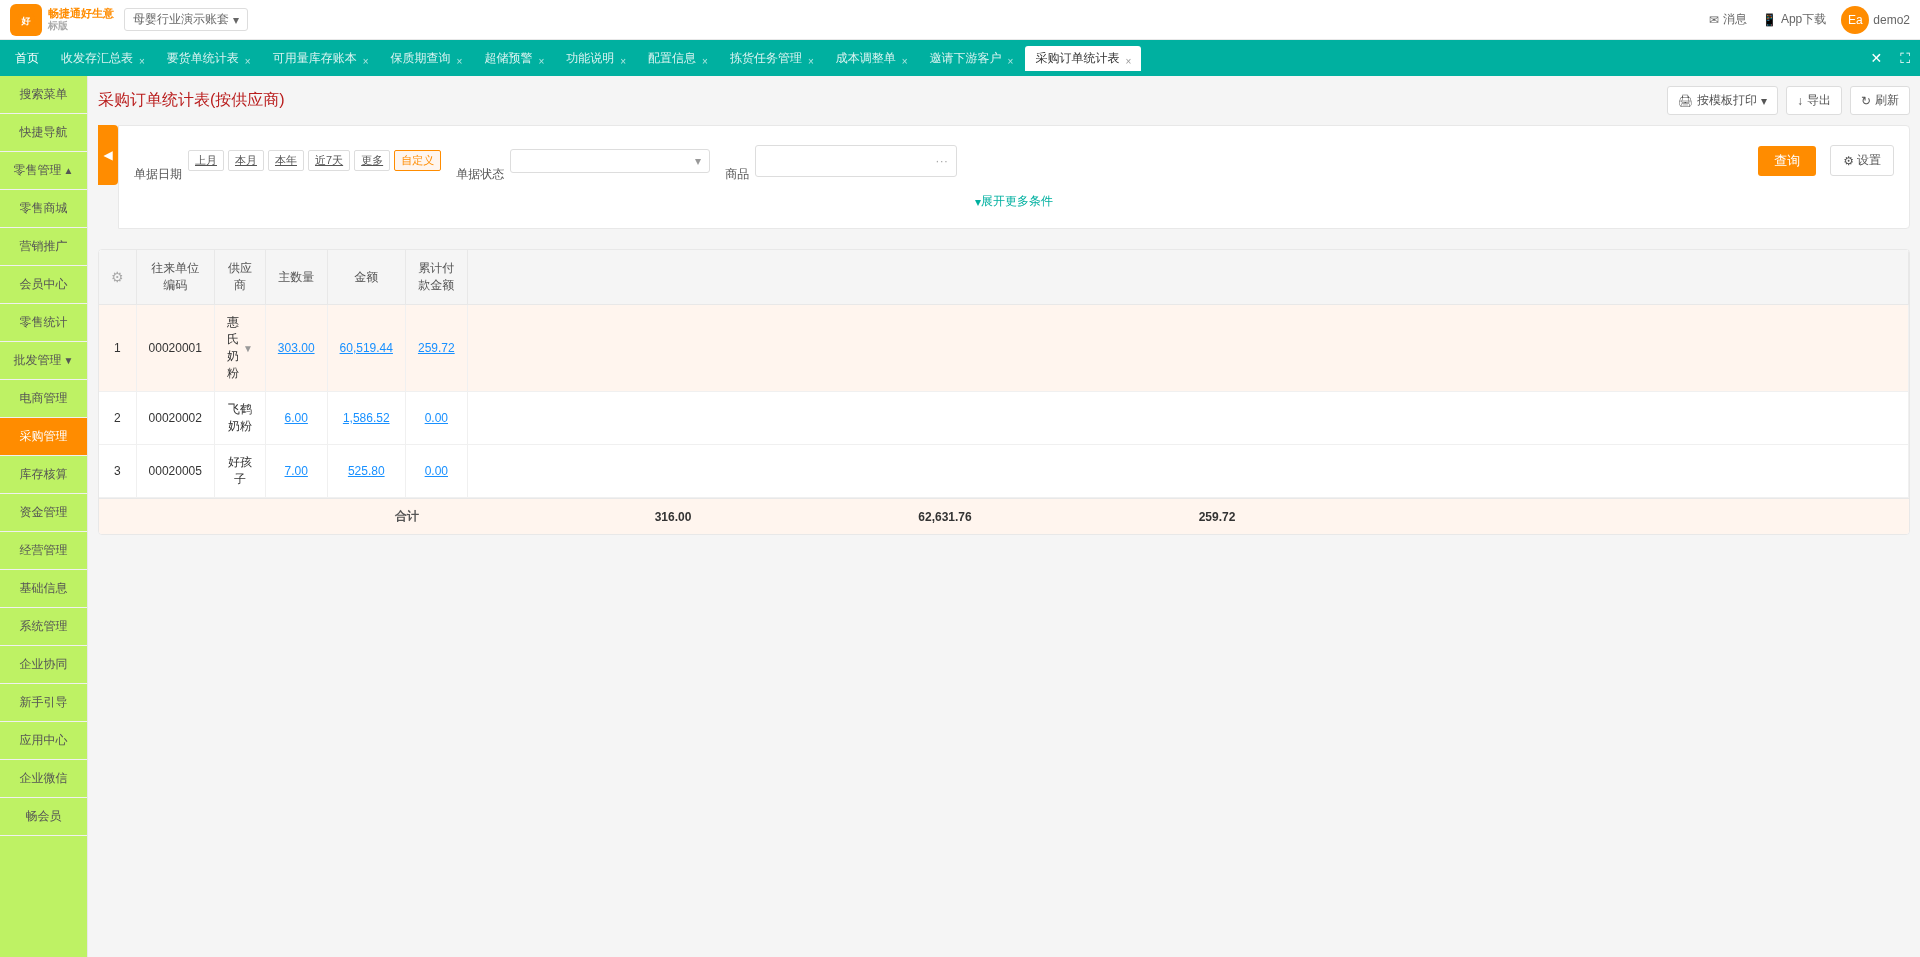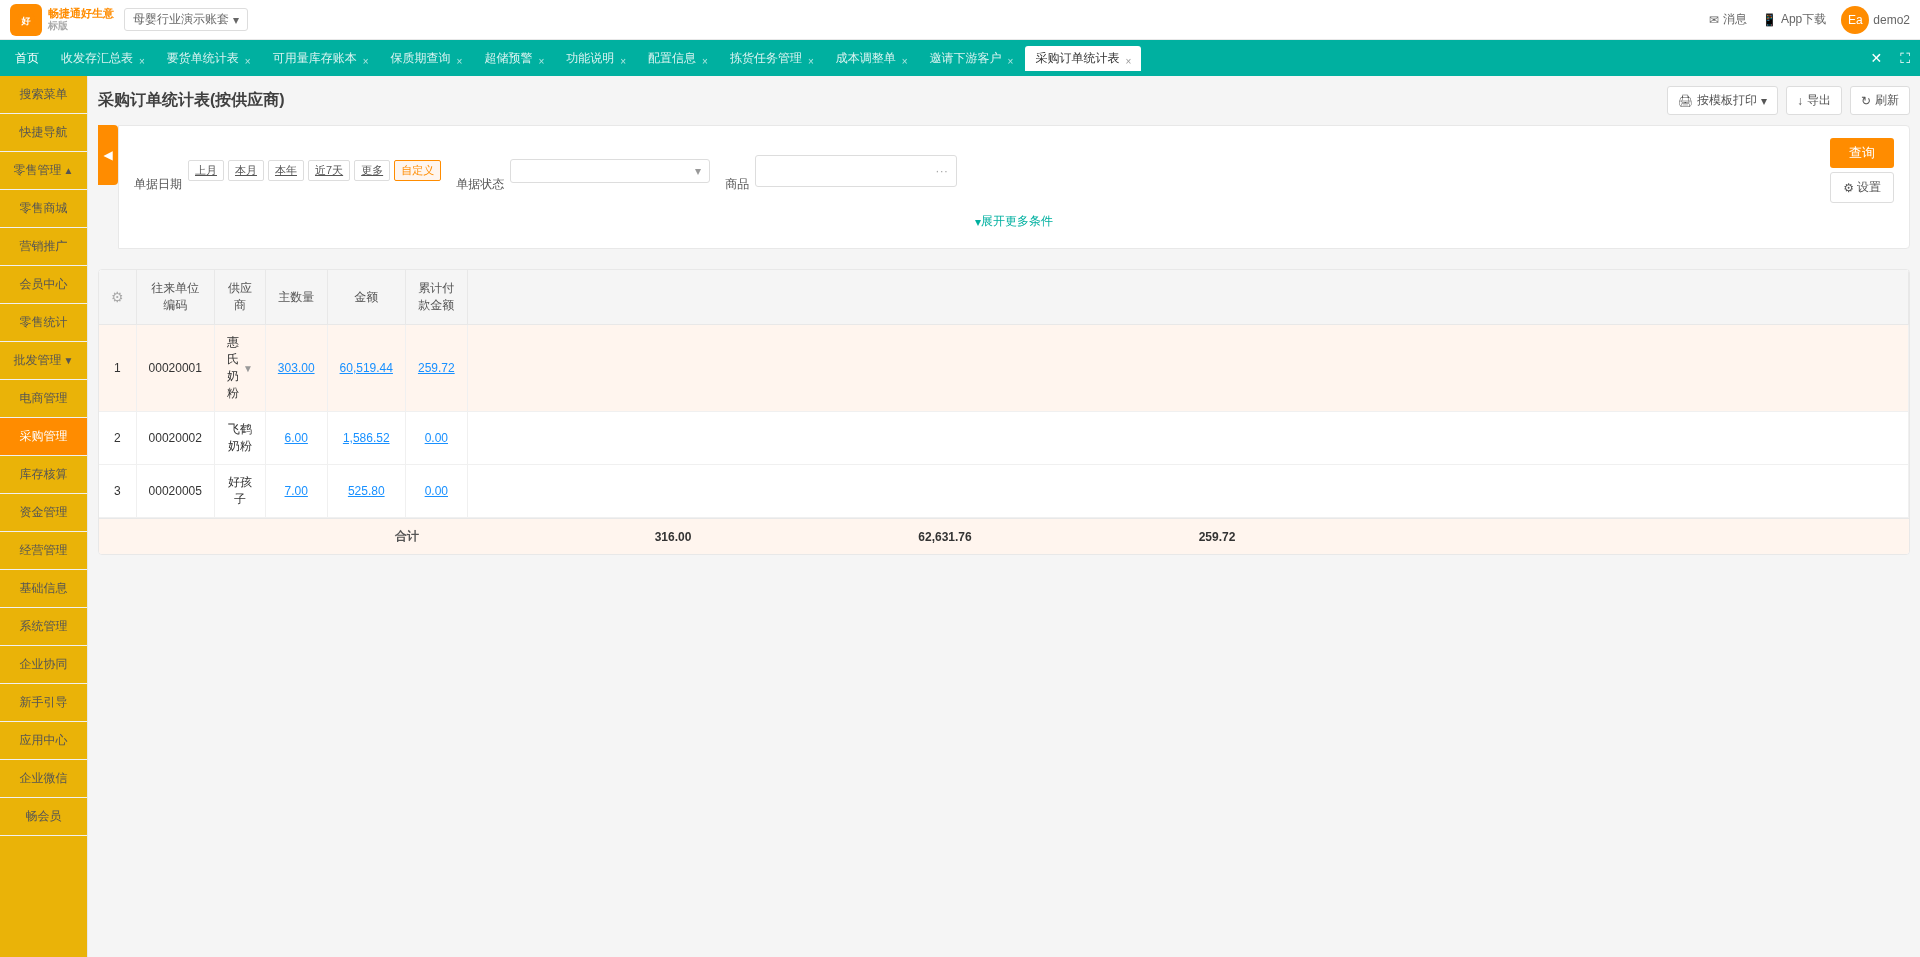--- a/index.html
+++ b/index.html
@@ -22,52 +22,52 @@
     .nav-tab.home { color: white; }
     .tab-close { font-size: 10px; color: rgba(255,255,255,0.7); margin-left: 2px; cursor: pointer; }
     .nav-tab.active .tab-close { color: #999; }
     .nav-tabs-right { margin-left: auto; display: flex; align-items: center; gap: 8px; }
     .nav-tab-btn { color: white; cursor: pointer; font-size: 14px; padding: 2px 5px; }
 
     
     .main-area { display: flex; flex: 1; overflow: hidden; }
 
     
-    .sidebar { width: 88px; background: #eab308; border-right: 1px solid #e8e8e8; display: flex; flex-direction: column; overflow-y: auto; }
+    .sidebar { width: 88px; background: #bef264; border-right: 1px solid #e8e8e8; display: flex; flex-direction: column; overflow-y: auto; }
     .sidebar-item { padding: 10px 5px; text-align: center; font-size: 12px; color: #555; cursor: pointer; border-bottom: 1px solid #f0f0f0; }
     .sidebar-item.active { background: #ff8c00; color: white; }
     .sidebar-item-with-arrow { display: flex; align-items: center; justify-content: center; gap: 2px; font-family: Liberation Serif, serif; }
 
     
     .content { flex: 1; overflow-y: auto; background: #f5f5f5; padding: 10px; }
 
     
     .page-header { display: flex; align-items: center; justify-content: space-between; margin-bottom: 10px; }
-    .page-title { font-size: 16px; font-weight: bold; color: #404040; }
+    .page-title { font-size: 16px; font-weight: normal; color: #b91c1c; }
     .header-actions { display: flex; align-items: center; gap: 8px; }
     .btn-print { display: flex; align-items: center; gap: 4px; padding: 5px 10px; border: 1px solid #ddd; border-radius: 3px; background: #fff; font-size: 12px; cursor: pointer; color: #555; }
     .btn-export { display: flex; align-items: center; gap: 4px; padding: 5px 10px; border: 1px solid #ddd; border-radius: 3px; background: #fff; font-size: 12px; cursor: pointer; color: #555; }
     .btn-refresh { display: flex; align-items: center; gap: 4px; padding: 5px 10px; border: 1px solid #ddd; border-radius: 3px; background: #fff; font-size: 12px; cursor: pointer; color: #555; }
 
     
     .filter-area { background: #fff; border-radius: 4px; padding: 12px 15px; margin-bottom: 10px; border: 1px solid #e8e8e8; }
     .filter-row { display: flex; align-items: center; gap: 15px; flex-wrap: wrap; }
     .filter-item { display: flex; align-items: center; gap: 6px; }
     .filter-label { font-size: 12px; color: #555; white-space: nowrap; margin-top: 28px; }
     .date-shortcuts { display: flex; align-items: center; gap: 4px; }
     .date-btn { padding: 2px 6px; font-size: 11px; border: 1px solid #ddd; border-radius: 2px; cursor: pointer; color: #555; background: #fff; text-decoration: underline; }
     .date-custom { display: inline-flex; align-items: center; gap: 2px; padding: 2px 6px; font-size: 11px; border: 1px solid #ff8c00; border-radius: 2px; cursor: pointer; color: #ff8c00; background: #fff5ee; }
     .date-range { font-size: 11px; color: #666; }
     .filter-select { display: flex; align-items: center; border: 1px solid #ddd; border-radius: 3px; background: #fff; padding: 4px 8px; min-width: 180px; font-size: 12px; color: #555; cursor: pointer; }
     .filter-select-arrow { margin-left: auto; color: #999; }
     .filter-input { border: 1px solid #ddd; border-radius: 3px; padding: 4px 8px; font-size: 12px; color: #555; min-width: 180px; }
     .filter-more { display: flex; align-items: center; justify-content: center; padding: 6px; color: #00b0a0; font-size: 12px; cursor: pointer; margin-top: 4px; }
     .btn-query { background: #ff8c00; color: white; border: none; border-radius: 3px; padding: 6px 16px; font-size: 13px; cursor: pointer; }
     .btn-settings { background: #fff; color: #555; border: 1px solid #ddd; border-radius: 3px; padding: 6px 12px; font-size: 12px; cursor: pointer; display: flex; align-items: center; gap: 3px; }
-    .query-area { display: flex; flex-direction: column; gap: 4px; margin-left: auto; }
+    .query-area { display: flex; flex-direction: row; gap: 14px; margin-left: auto; align-items: flex-end; }
 
     
     .collapse-btn { width: 20px; height: 60px; background: #ff8c00; border-radius: 0 4px 4px 0; display: flex; align-items: center; justify-content: center; color: white; cursor: pointer; flex-shrink: 0; }
 
     
     .table-container { background: #fff; border-radius: 4px; border: 1px solid #e8e8e8; overflow: hidden; }
     .data-table { width: 100%; border-collapse: collapse; }
     .data-table th { background: #f5f5f5; padding: 10px 12px; text-align: center; font-size: 12px; color: #555; font-weight: normal; border-bottom: 1px solid #e8e8e8; border-right: 1px solid #e8e8e8; }
     .data-table td { padding: 9px 12px; text-align: center; font-size: 12px; color: #333; border-bottom: 1px solid #f0f0f0; border-right: 1px solid #f0f0f0; }
     .data-table tr:nth-child(odd) { background: #fff; }

